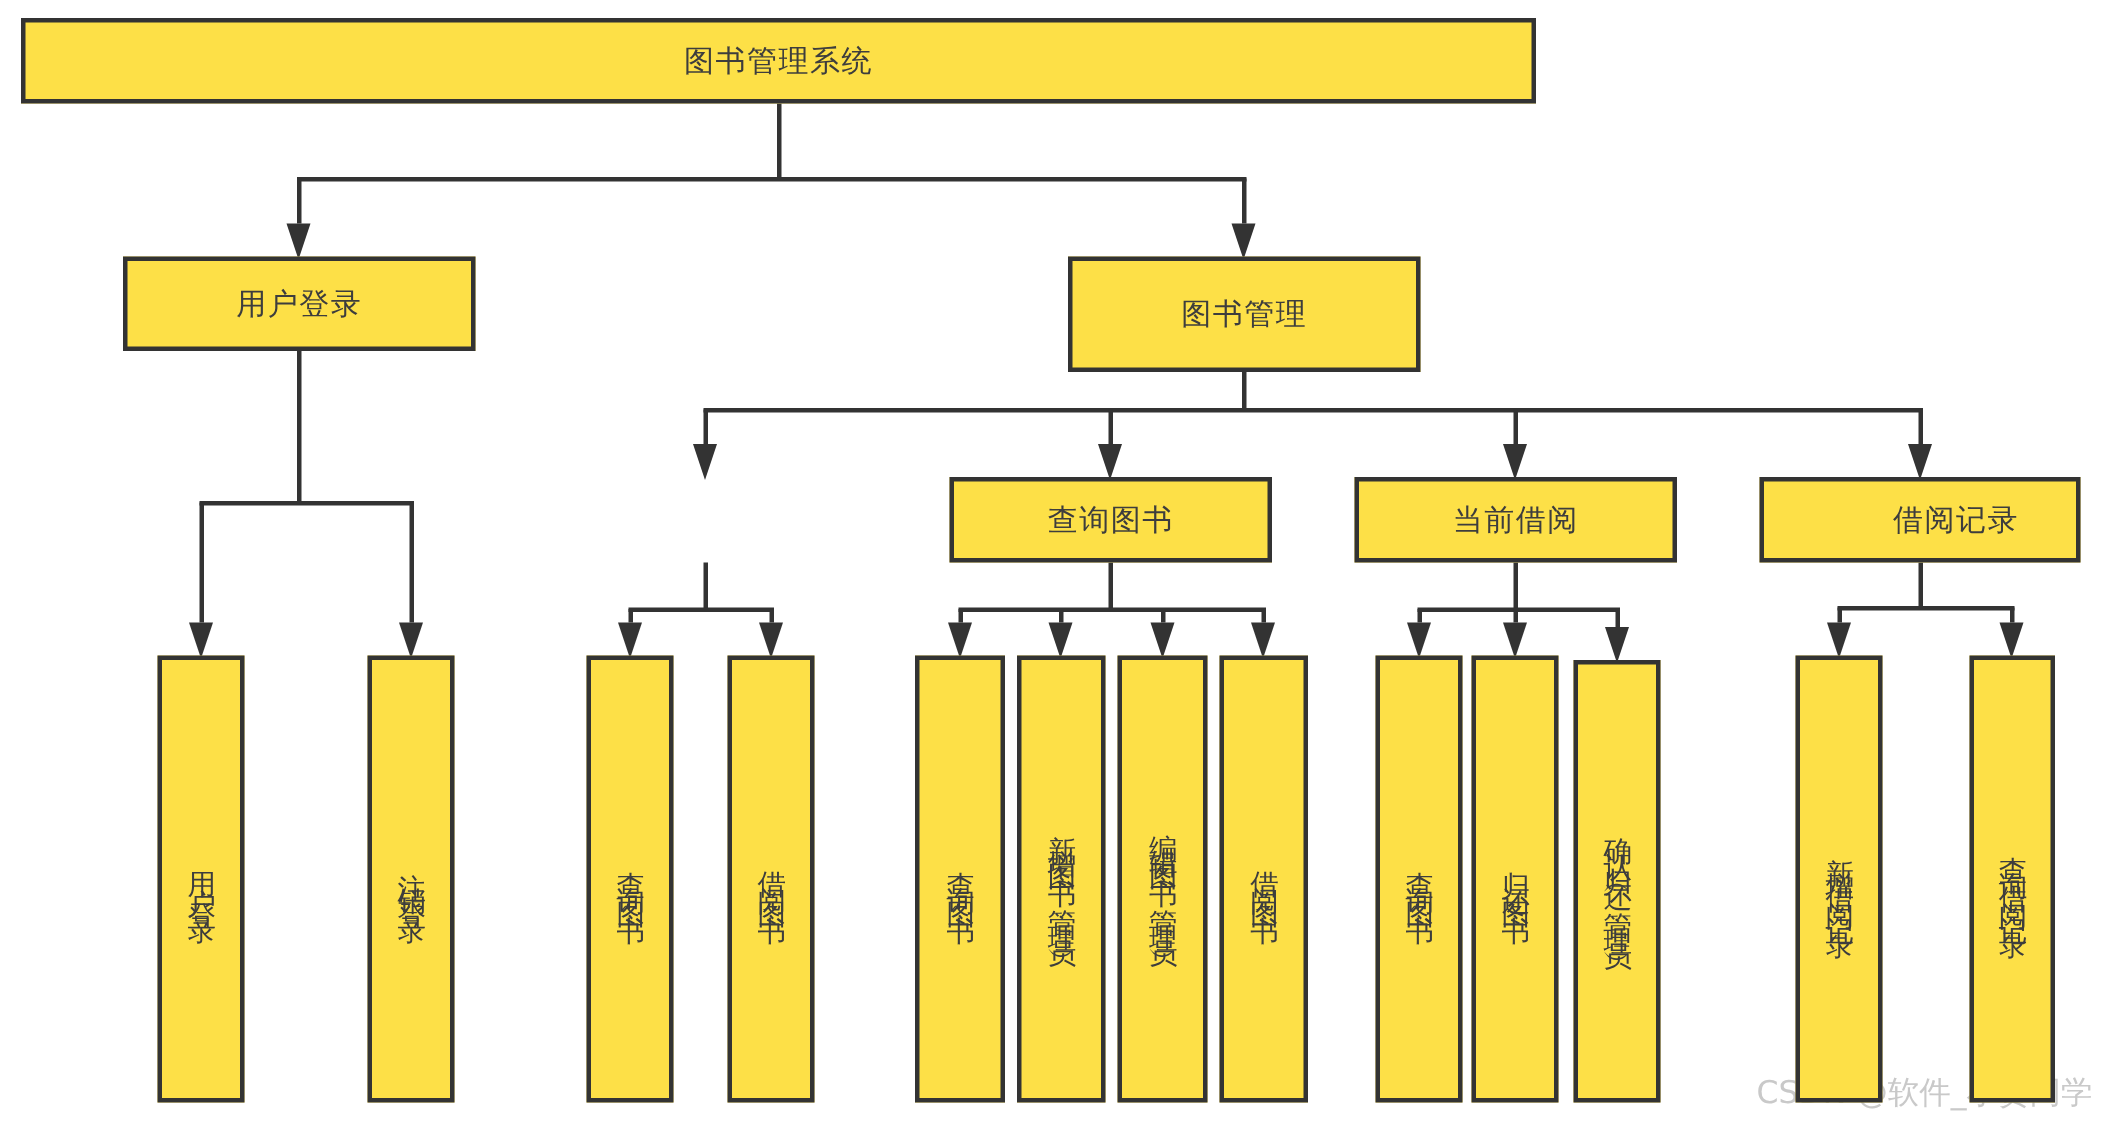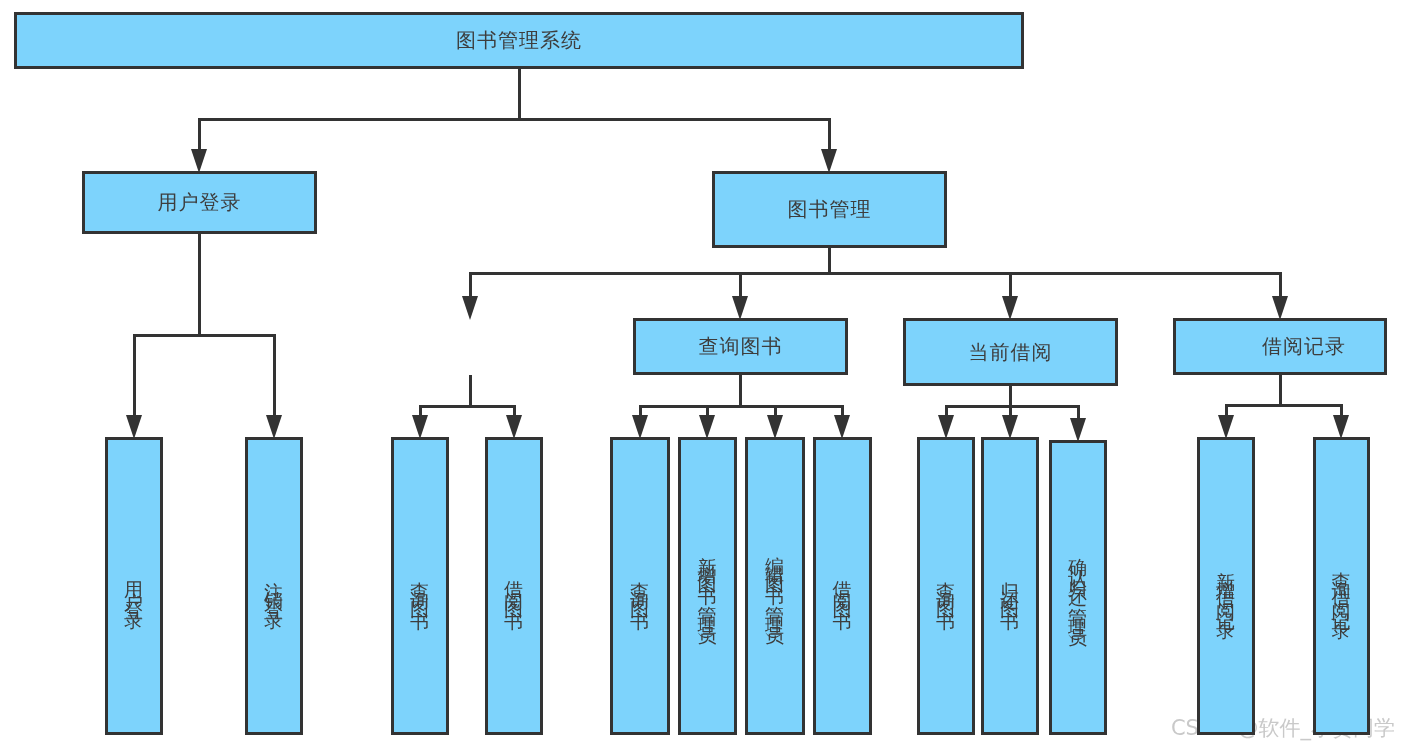--- a/index.html
+++ b/index.html
@@ -12,21 +12,21 @@
     width: 1405px;
     height: 747px;
     background: #ffffff;
     overflow: hidden;
     font-family: "DejaVu Sans", sans-serif;
   }
   .node {
     position: absolute;
     box-sizing: border-box;
     border: 3px solid #333333;
-    background: #7dd3fc;
+    background: #fde047;
     display: flex;
     align-items: center;
     justify-content: center;
     color: #3d3d3d;
   }
   .lbl-h {
     font-size: 20px;
     letter-spacing: 1px;
     white-space: nowrap;
   }
@@ -120,21 +120,21 @@
     </div>
     <div class="node" style="left: 82px; top: 171px; width: 235px; height: 63px; border-color: rgb(51, 51, 51);">
       <span class="lbl-h" style="color: rgb(61, 61, 61);">用户登录</span>
     </div>
     <div class="node" style="left: 712px; top: 171px; width: 235px; height: 77px; border-color: rgb(51, 51, 51);">
       <span class="lbl-h" style="color: rgb(61, 61, 61);">图书管理</span>
     </div>
     <div class="node" style="left: 633px; top: 318px; width: 215px; height: 57px; border-color: rgb(51, 51, 51);">
       <span class="lbl-h" style="color: rgb(61, 61, 61);">查询图书</span>
     </div>
-    <div class="node" style="left: 903px; top: 318px; width: 215px; height: 68px; border-color: rgb(51, 51, 51);">
+    <div class="node" style="left: 903px; top: 318px; width: 215px; height: 57px; border-color: rgb(51, 51, 51);">
       <span class="lbl-h" style="color: rgb(61, 61, 61);">当前借阅</span>
     </div>
     <div class="node" style="left: 1173px; top: 318px; width: 214px; height: 57px; border-color: rgb(51, 51, 51); padding-left: 48px;">
       <span class="lbl-h" style="color: rgb(61, 61, 61);">借阅记录</span>
     </div>
     <div class="node" style="left: 105px; top: 437px; width: 58px; height: 298px; border-color: rgb(51, 51, 51);">
       <span class="lbl-v" style="color: rgb(61, 61, 61);">用户登录</span>
     </div>
     <div class="node" style="left: 245px; top: 437px; width: 58px; height: 298px; border-color: rgb(51, 51, 51);">
       <span class="lbl-v" style="color: rgb(61, 61, 61);">注销登录</span>

